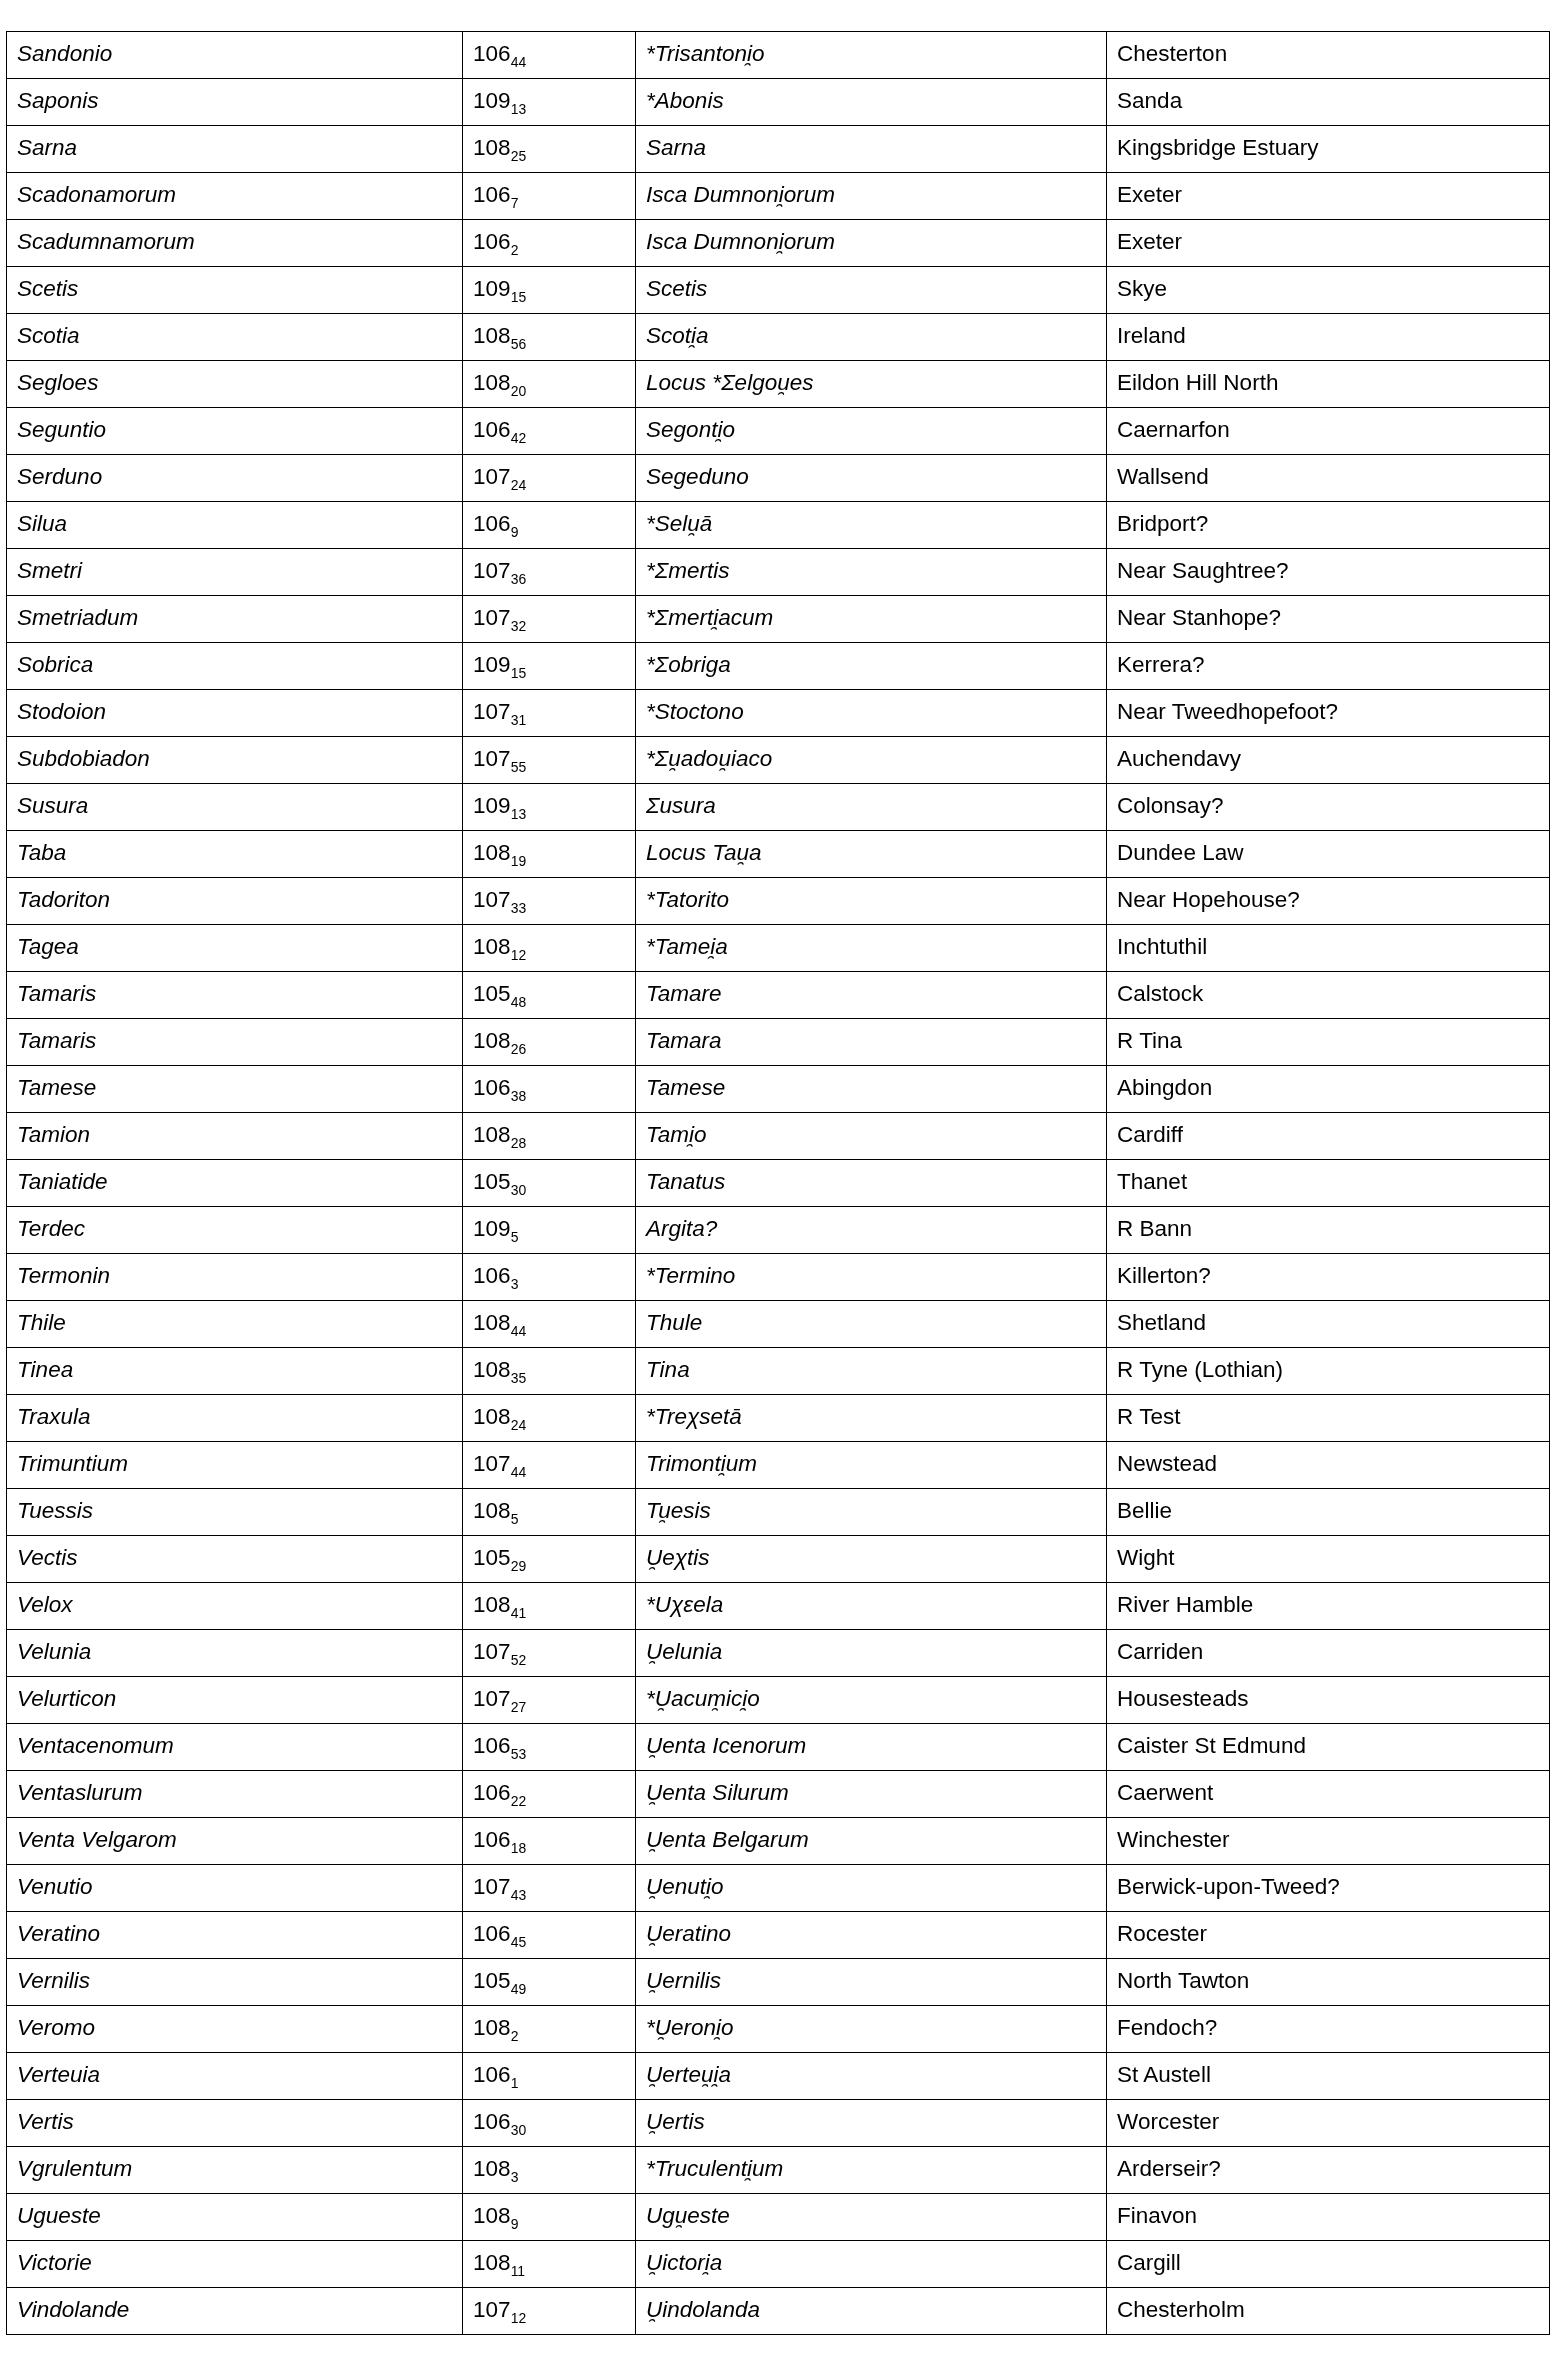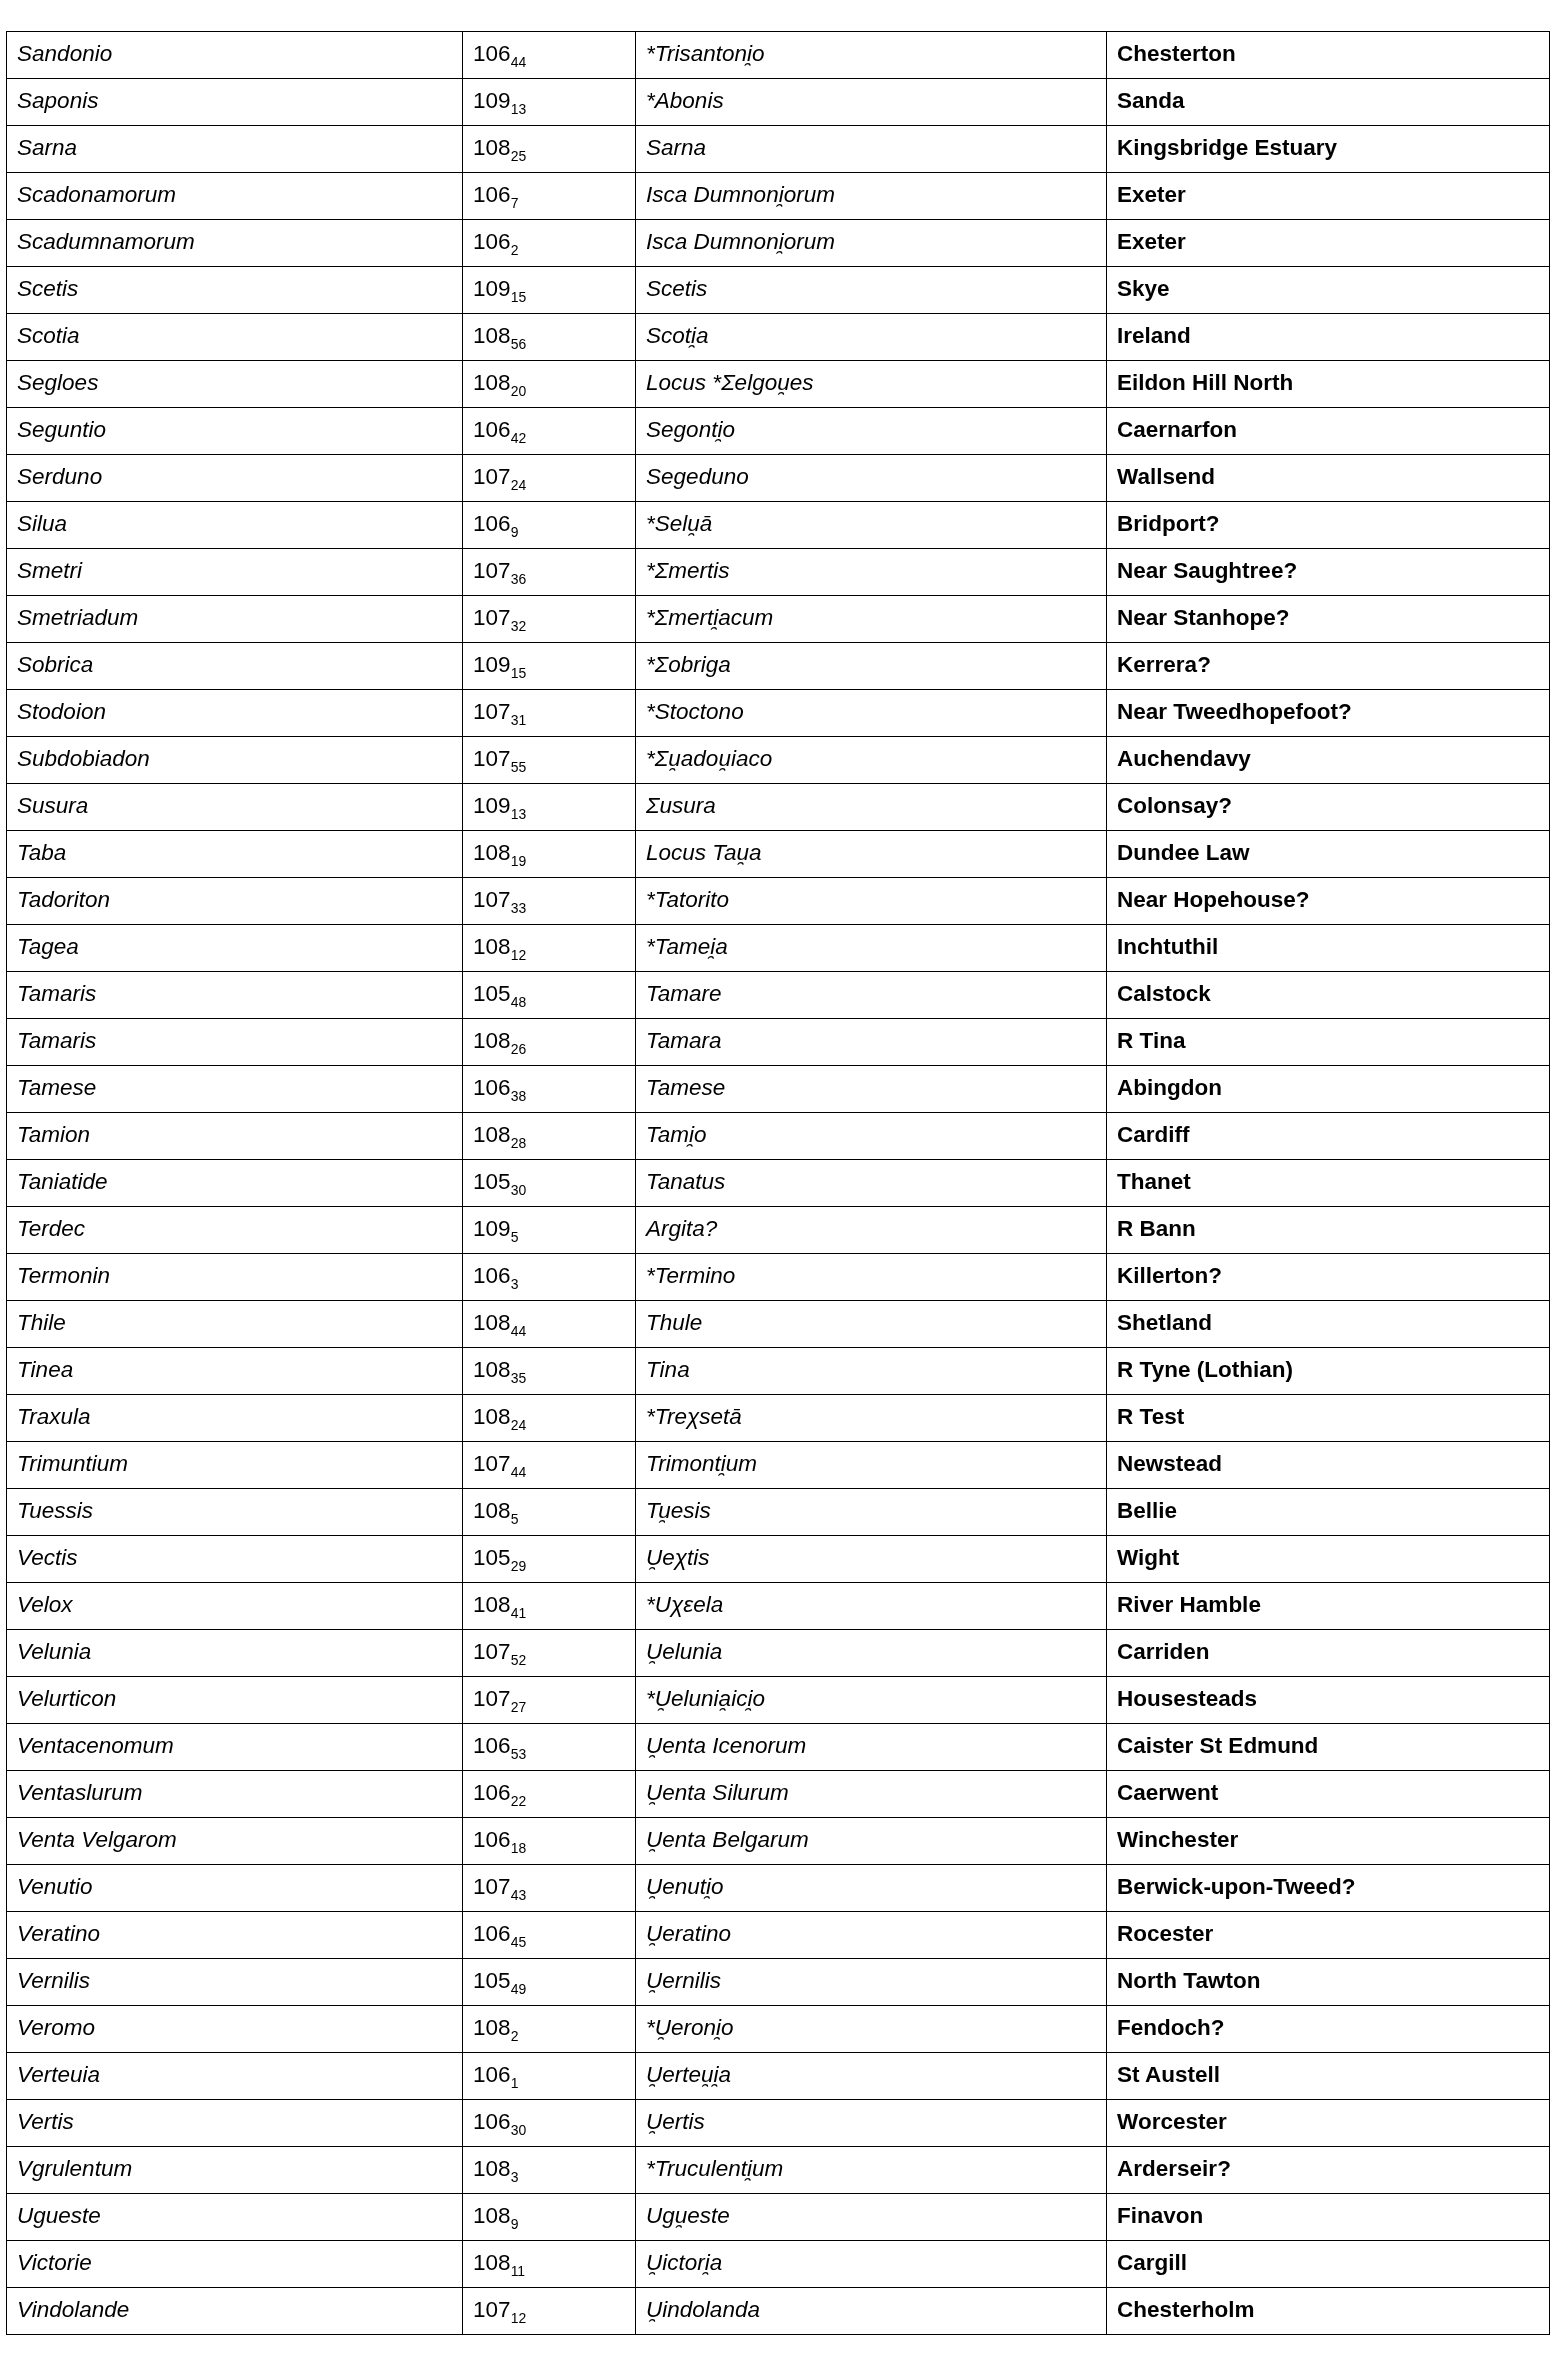--- a/index.html
+++ b/index.html
@@ -28,21 +28,21 @@
     padding: 0 8px 0 9.7px;
     font-size: 22.5px;
     line-height: 1.1;
     vertical-align: middle;
     white-space: nowrap;
     overflow: hidden;
   }
   td.col-ravenna   { font-style: italic; }
   td.col-form      { font-style: italic; }
   td.col-ref       { font-style: normal; }
-  td.col-place     { font-style: normal; font-weight: bold; }
+  td.col-place     { font-style: normal; }
   td.col-ref sub {
     font-size: 0.62em;
     line-height: 0;
   }
 </style>
 </head>
 <body>
 
 <div class="page">
   <table class="places-table">
@@ -295,21 +295,21 @@
   <tr>
     <td class="col-ravenna">Velunia</td>
     <td class="col-ref"><span>107</span><sub>52</sub></td>
     <td class="col-form">U̯elunia</td>
     <td class="col-place">Carriden</td>
   </tr>
 
   <tr>
     <td class="col-ravenna">Velurticon</td>
     <td class="col-ref"><span>107</span><sub>27</sub></td>
-    <td class="col-form">*U̯elunia̯ici̯o</td>
+    <td class="col-form">*U̯acum̯ici̯o</td>
     <td class="col-place">Housesteads</td>
   </tr>
 
   <tr>
     <td class="col-ravenna">Ventacenomum</td>
     <td class="col-ref"><span>106</span><sub>53</sub></td>
     <td class="col-form">U̯enta Icenorum</td>
     <td class="col-place">Caister St Edmund</td>
   </tr>
 

